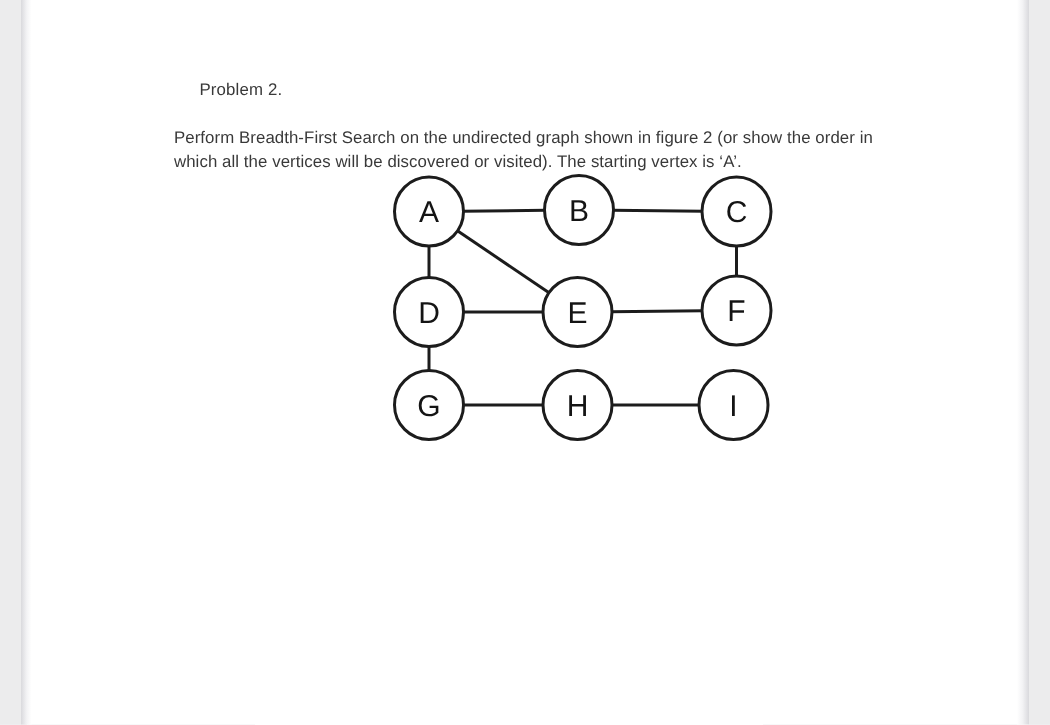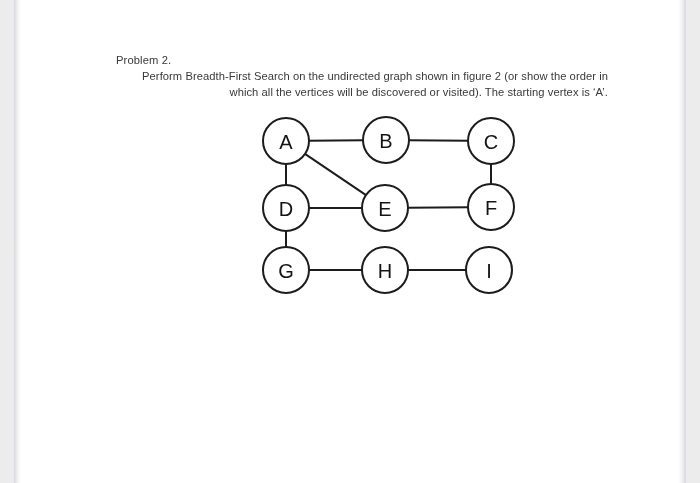--- a/index.html
+++ b/index.html
@@ -56,30 +56,30 @@
     top: 52px;
     width: 500px;
     color: #3a3a3a;
   }
   .ptitle {
     font-size: 11.2px;
     line-height: 16px;
     font-weight: 400;
     color: #393939;
     letter-spacing: .01em;
+    margin-left: 17px;
   }
   .pbody {
     font-size: 11.2px;
     line-height: 15.6px;
     font-weight: 400;
     color: #393939;
     letter-spacing: .005em;
-    margin-top: 1px;
+    margin-top: 17px;
     max-width: 492px;
-    text-align: right;
   }
   
   #figure-wrap {
     position: absolute;
     left: 0;
     top: 112px;
     width: 668px;
   }
   #graph-svg {
     display: block;

